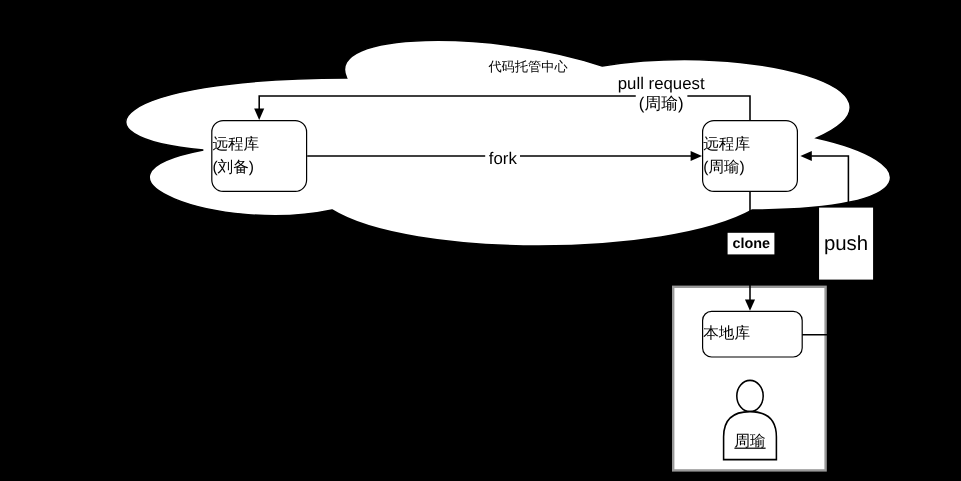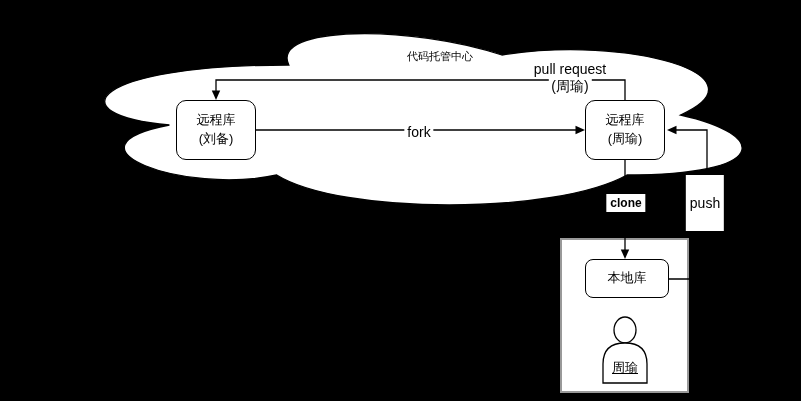--- a/index.html
+++ b/index.html
@@ -28,21 +28,21 @@
 
   
   .node {
     position: absolute;
     box-sizing: border-box;
     background: var(--shape-fill);
     border: 1px solid var(--line);
     border-radius: 10px;
     display: flex;
     flex-direction: column;
-    align-items: center;
+    align-items: flex-start;
     justify-content: center;
     font-size: 13px;
     line-height: 1.45;
     color: var(--line);
     text-align: center;
     white-space: nowrap;
   }
   .node-remote-liubei { left: 176px; top: 100px; width: 80px; height: 60px; }
   .node-remote-zhouyu { left: 585px; top: 100px; width: 80px; height: 60px; }
   .node-local-repo    { left: 585px; top: 259px; width: 84px; height: 39px; border-radius: 8px; }
@@ -50,26 +50,26 @@
   
   .lbl {
     position: absolute;
     transform: translate(-50%, -50%);
     color: var(--line);
     white-space: nowrap;
   }
   .lbl-cloud-title { left: 440px; top: 56px;  font-size: 11px; }
   .lbl-fork        { left: 419px; top: 132px; font-size: 14px; background: var(--shape-fill); padding: 1px 3px; }
   .lbl-clone       { left: 626px; top: 203px; font-size: 12px; background: var(--shape-fill); padding: 2px 4px; font-weight: bold; }
-  .lbl-push        { left: 705px; top: 203px; font-size: 14px; background: var(--shape-fill); padding: 20px 4px; }
+  .lbl-push        { left: 705px; top: 203px; font-size: 17px; background: var(--shape-fill); padding: 20px 4px; }
   .lbl-actor-name  { left: 625px; top: 368px; font-size: 13px; text-decoration: underline; }
   .lbl-pull-request {
     left: 551px; top: 78px;
     display: flex; flex-direction: column; align-items: center;
-    font-size: 14px; line-height: 1.2; text-align: center; margin-left: 19px;
+    font-size: 14px; line-height: 1.2; text-align: center;
   }
   .lbl-pull-request span { background: var(--shape-fill); padding: 0 3px; }
 </style>
 </head>
 <body>
 
 <div class="canvas">
 
   <svg width="801" height="401" viewBox="0 0 801 401">
 

